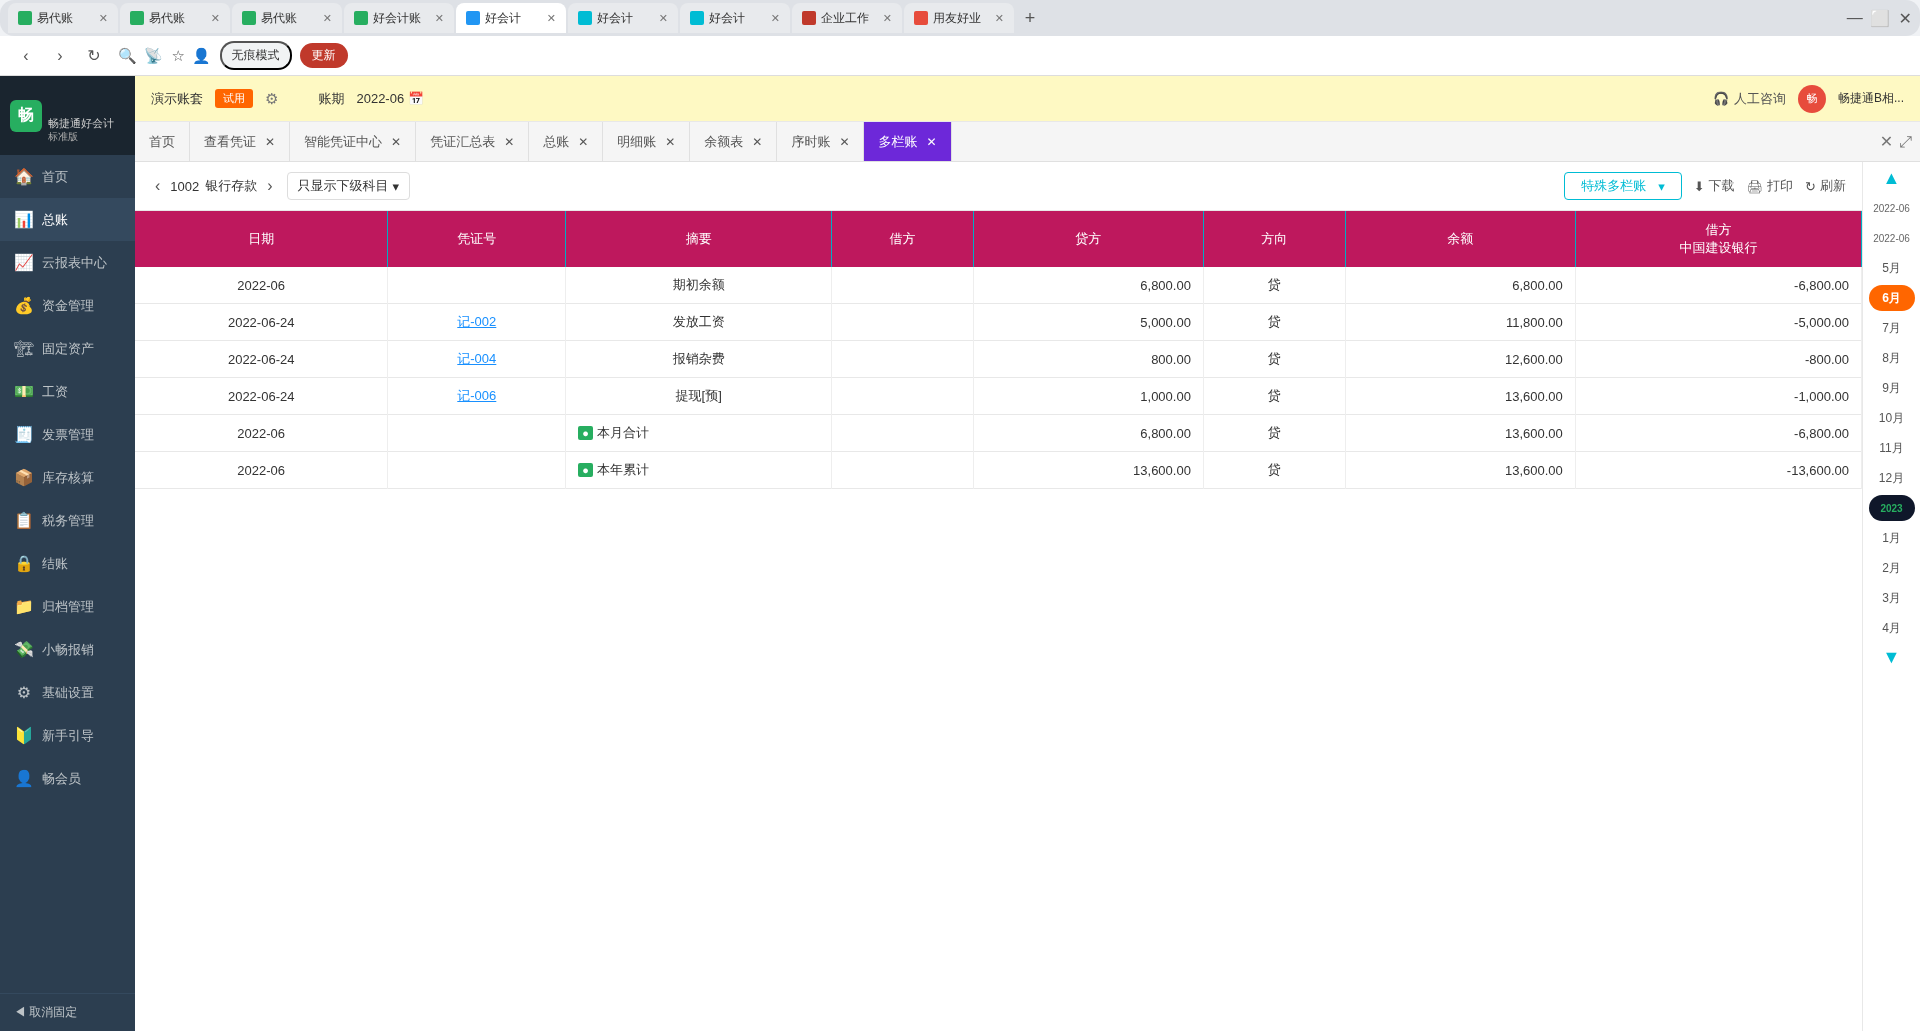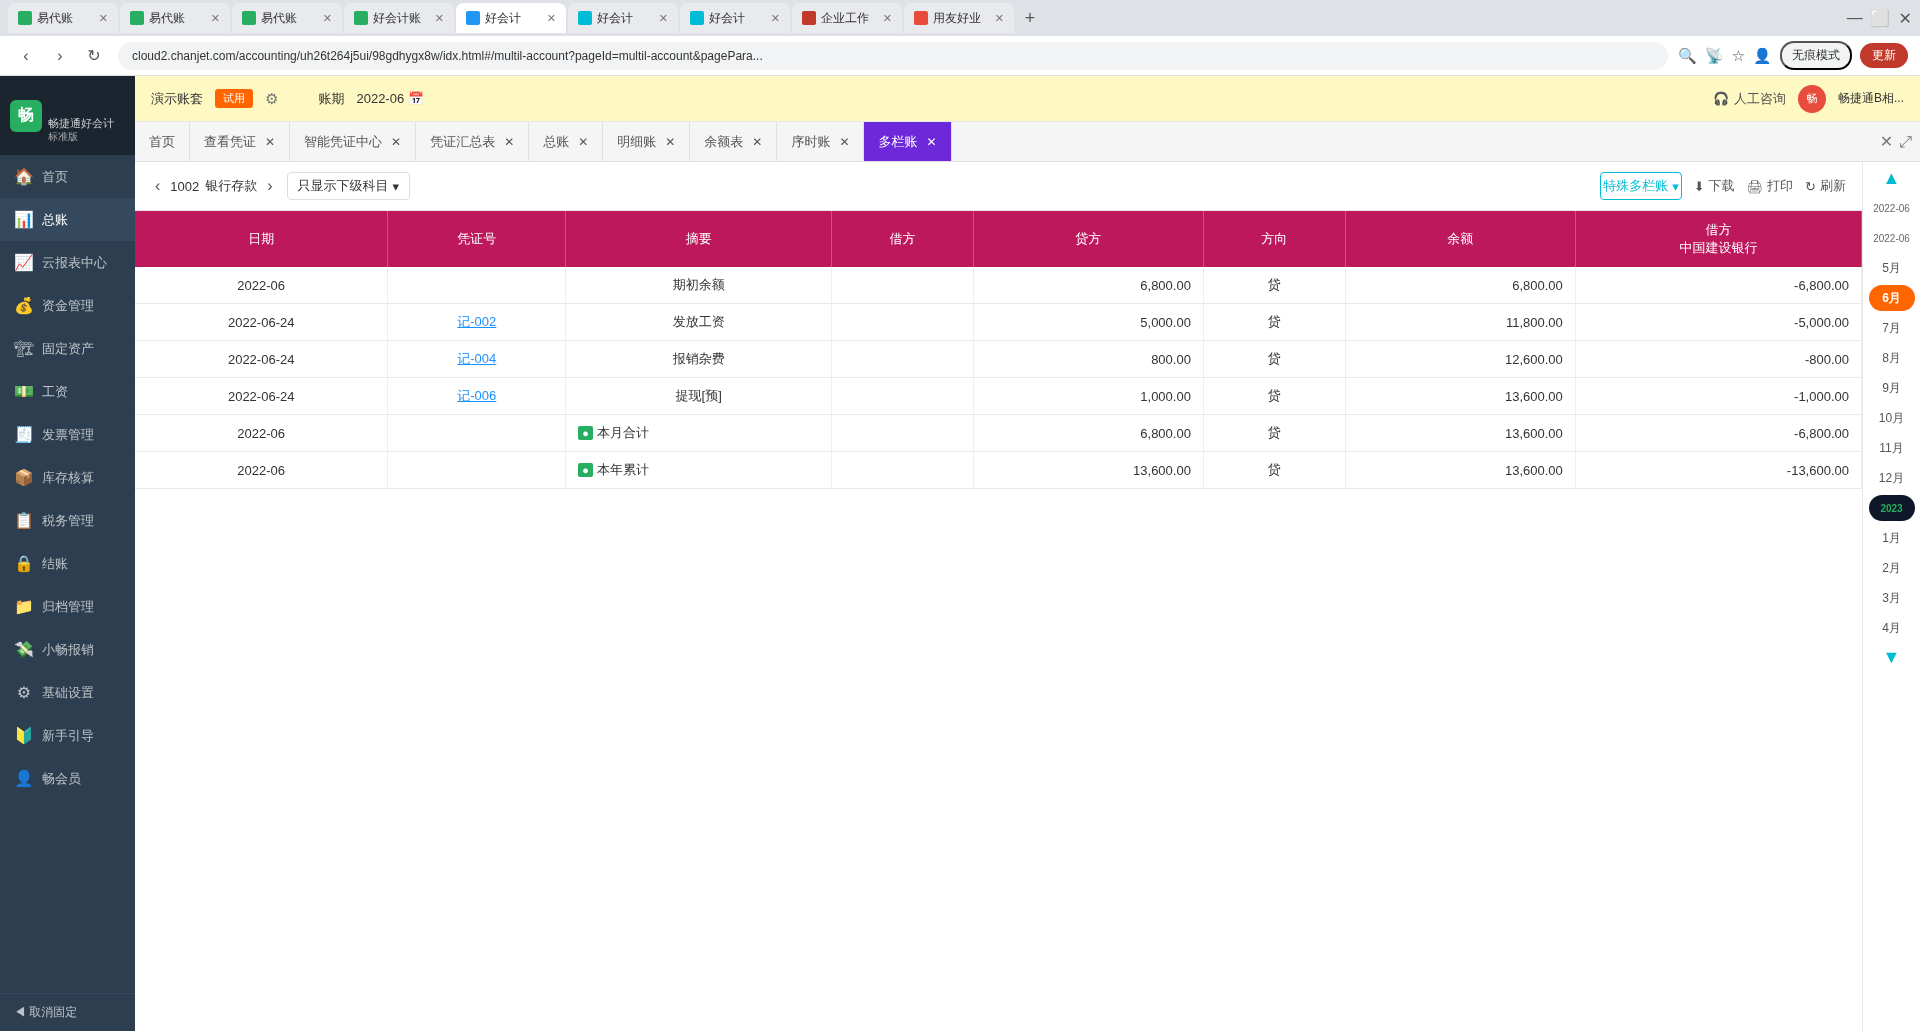--- a/index.html
+++ b/index.html
@@ -1,19 +1,19 @@
 <!DOCTYPE html>
 <html><head>
   <meta charset="utf-8">
   <style>
     * { box-sizing: border-box; margin: 0; padding: 0; }
     body { font-family: 'Microsoft YaHei', sans-serif; font-size: 13px; background: #f0f2f5; overflow: hidden; }
 
     
-    .browser-chrome { background: #dee1e6; height: 36px; display: flex; align-items: center; padding: 0 8px; gap: 0; }
+    .browser-chrome { background: #dee1e6; height: 36px; display: flex; align-items: center; padding: 0 8px; gap: 0; border-radius: 14px; }
     .tab { display: flex; align-items: center; height: 30px; padding: 0 10px; background: #e8eaed; border-radius: 8px 8px 0 0; font-size: 12px; color: #333; gap: 5px; margin-right: 2px; cursor: pointer; min-width: 110px; max-width: 140px; }
     .tab.active { background: #fff; }
     .tab-icon { width: 14px; height: 14px; border-radius: 2px; flex-shrink: 0; }
     .tab-close { margin-left: auto; font-size: 11px; color: #777; cursor: pointer; }
     .tab-new { width: 28px; height: 28px; display: flex; align-items: center; justify-content: center; border-radius: 50%; font-size: 18px; color: #555; cursor: pointer; }
     .browser-controls { display: flex; align-items: center; gap: 8px; margin-left: auto; }
     .browser-btn { font-size: 16px; color: #555; cursor: pointer; }
 
     
     .address-bar { background: #fff; height: 40px; display: flex; align-items: center; padding: 0 12px; gap: 10px; border-bottom: 1px solid #ddd; }
@@ -68,21 +68,21 @@
     
     .ledger-area { flex: 1; display: flex; flex-direction: column; overflow: hidden; }
 
     
     .ledger-toolbar { display: flex; align-items: center; padding: 10px 16px; gap: 10px; background: #fff; border-bottom: 1px solid #e8e8e8; }
     .account-nav { display: flex; align-items: center; gap: 6px; }
     .nav-arrow { font-size: 16px; color: #555; cursor: pointer; padding: 2px 4px; }
     .account-code { font-size: 13px; color: #333; font-weight: 500; }
     .filter-select { display: flex; align-items: center; gap: 4px; border: 1px solid #ddd; border-radius: 4px; padding: 4px 10px; font-size: 13px; color: #333; cursor: pointer; }
     .toolbar-right { margin-left: auto; display: flex; align-items: center; gap: 12px; }
-    .feature-btn { display: flex; align-items: center; gap: 4px; font-size: 13px; color: #555; cursor: pointer; border: 1px solid #00bcd4; color: #00bcd4; border-radius: 4px; padding: 4px 2px; }
+    .feature-btn { display: flex; align-items: center; gap: 12px; font-size: 13px; color: #555; cursor: pointer; border: 1px solid #00bcd4; color: #00bcd4; border-radius: 4px; padding: 4px 16px; }
     .action-btn { display: flex; align-items: center; gap: 4px; font-size: 13px; color: #555; cursor: pointer; }
 
     
     .ledger-table { flex: 1; overflow: auto; }
     table { width: 100%; border-collapse: collapse; }
     thead tr { background: #be185d; }
     thead th { color: #fff; font-size: 13px; padding: 10px 12px; text-align: center; font-weight: 500; border-right: 1px solid #00aec4; }
     tbody tr { border-bottom: 1px solid #e8e8e8; }
     tbody td { padding: 9px 12px; font-size: 13px; color: #333; text-align: center; border-right: 1px solid #eee; }
     td.link { color: #1890ff; cursor: pointer; text-decoration: underline; }
@@ -159,23 +159,20 @@
     <span class="browser-btn">⬜</span>
     <span class="browser-btn">✕</span>
   </div>
 </div>
 
 <div class="address-bar">
   <div class="nav-btns">
     <span class="nav-btn">‹</span>
     <span class="nav-btn">›</span>
     <span class="nav-btn">↻</span>
-  </div>
-  <div class="url-bar">
-    <span>cloud2.chanjet.com/accounting/uh26t264j5ui/98gdhygx8w/idx.html#/multil-account?pageId=multil-account&amp;pagePara...</span>
   </div>
   <div class="addr-icons">
     <span class="addr-icon">🔍</span>
     <span class="addr-icon">📡</span>
     <span class="addr-icon">☆</span>
     <span class="addr-icon">👤</span>
     <button class="silent-mode">无痕模式</button>
     <button class="update-btn">更新</button>
   </div>
 </div>

